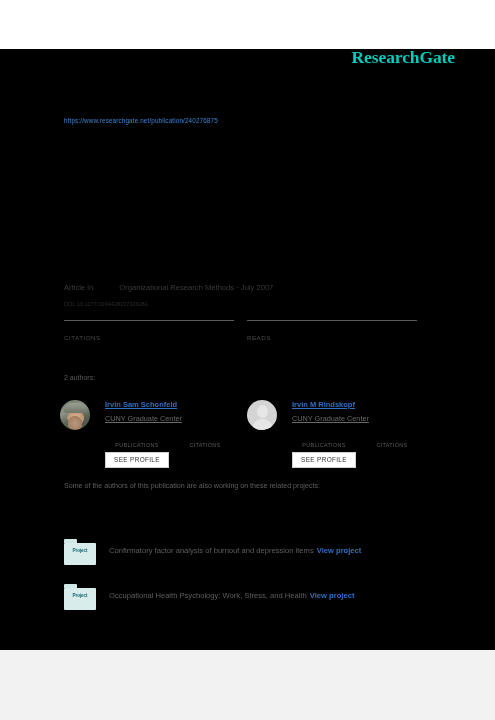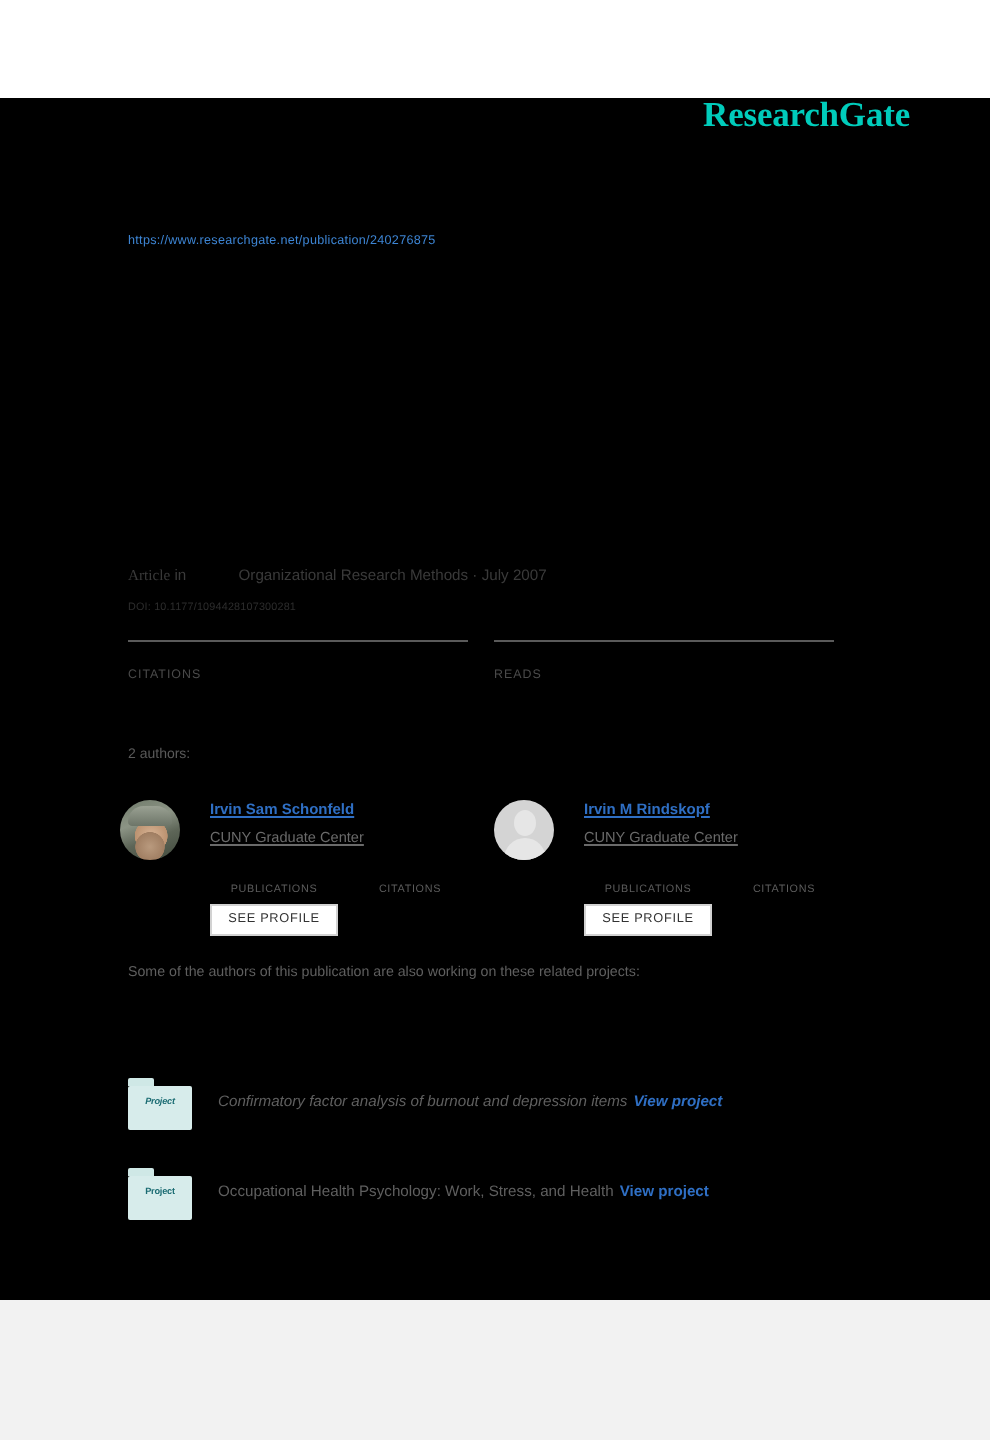--- a/index.html
+++ b/index.html
@@ -63,21 +63,21 @@
 
   
   .pub-meta {
     position: absolute;
     left: 64px;
     top: 283px;
     font-size: 7.6px;
     color: #3a3a3a;
     white-space: nowrap;
   }
-  .pub-meta .kind { color: #3a3a3a; font-family: Liberation Serif, serif; }
+  .pub-meta .kind { color: #3a3a3a; }
   .pub-meta .in { color: #3a3a3a; }
   .pub-meta .journal { color: #3a3a3a; margin-left: 24px; }
 
   .pub-doi {
     position: absolute;
     left: 64px;
     top: 301px;
     font-size: 5.4px;
     letter-spacing: 0.1px;
     color: #2d2d2d;
@@ -237,21 +237,21 @@
     color: #5f5f5f;
     white-space: nowrap;
   }
 
   .project-row {
     position: absolute;
     left: 64px;
     width: 400px;
     height: 30px;
   }
-  .project-row.p0 { top: 539px; font-style: italic; }
+  .project-row.p0 { top: 539px; }
   .project-row.p1 { top: 584px; }
 
   .folder {
     position: absolute;
     left: 0; top: 0;
     width: 32px; height: 26px;
   }
   .folder .tab {
     position: absolute;
     left: 0; top: 0;

